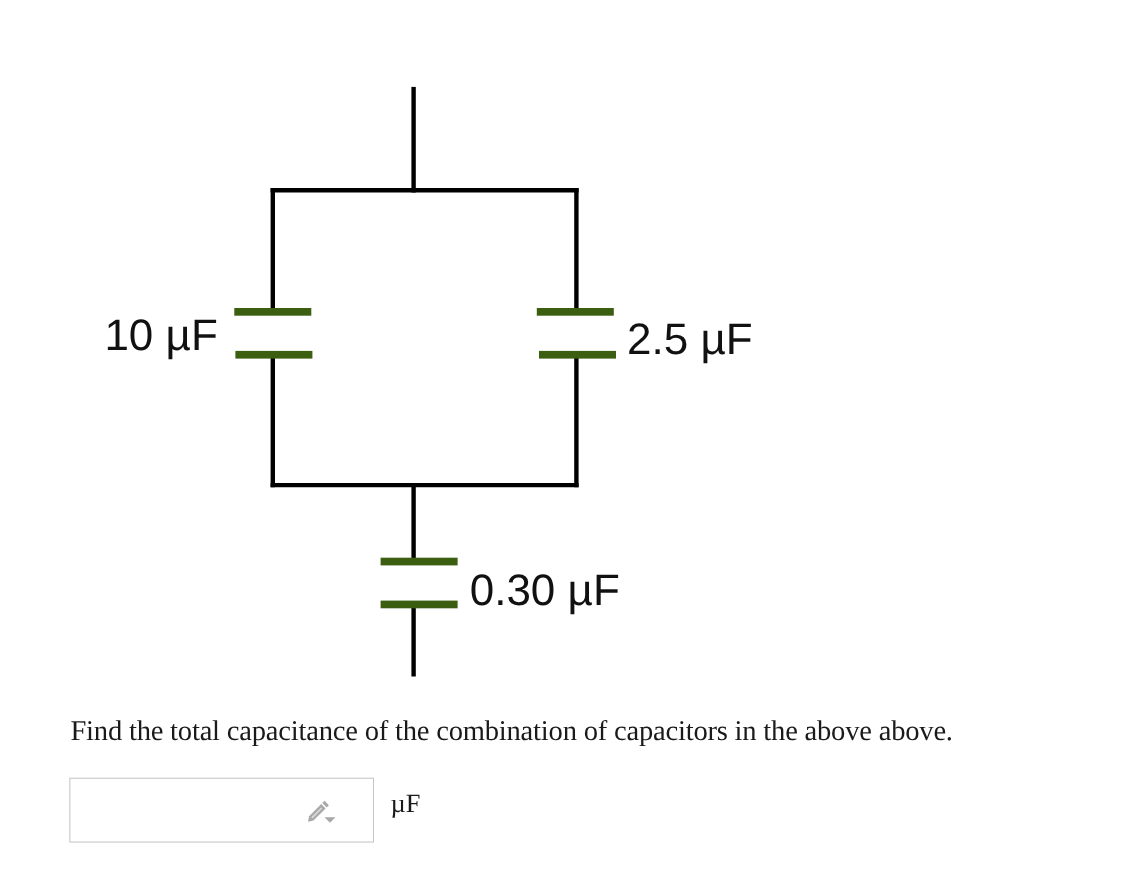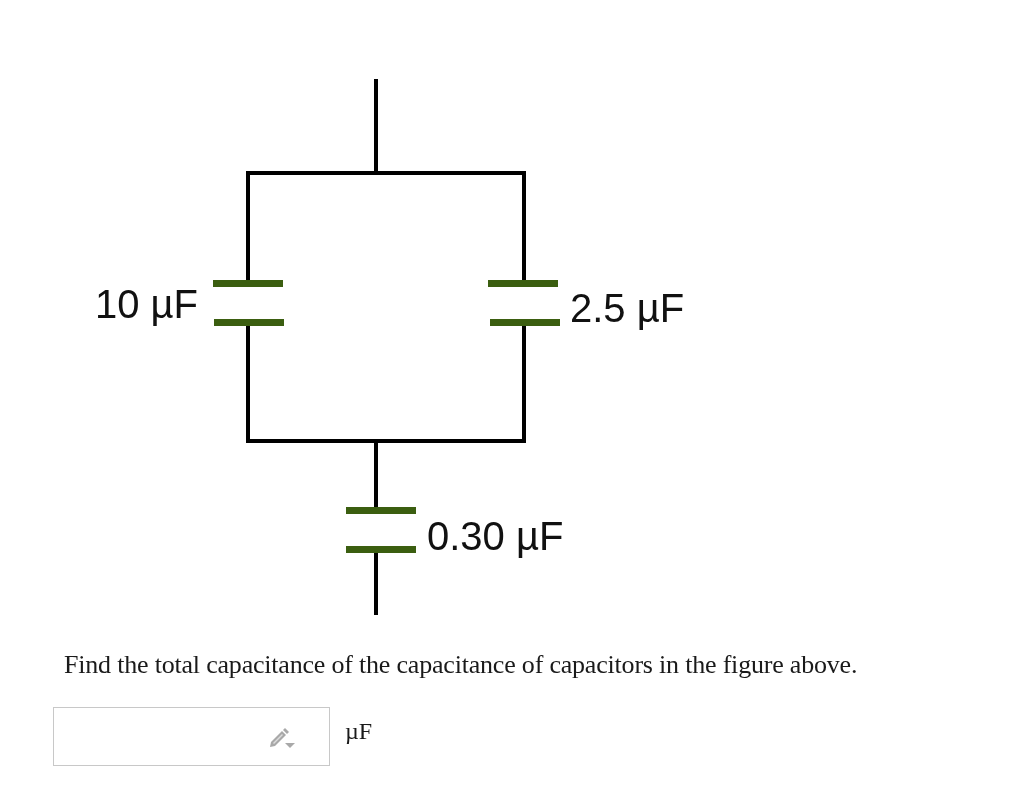--- a/index.html
+++ b/index.html
@@ -4,21 +4,21 @@
 <style>
   html, body { margin: 0; padding: 0; background: #ffffff; }
   body { width: 1024px; height: 809px; position: relative; overflow: hidden; }
   #circuit { position: absolute; left: 0; top: 0; width: 1024px; height: 630px; }
   .cap-label { font-family: "Liberation Sans", sans-serif; font-size: 40px; fill: #111111; }
   .question {
     position: absolute; left: 64px; top: 650px;
     font-family: "Liberation Serif", serif; font-size: 26px; color: #1a1a1a;
     letter-spacing: -0.2px; margin: 0;
   }
-  .answer-row { position: absolute; left: 53px; top: 707px; display: flex; align-items: center; }
+  .answer-row { position: absolute; left: 63px; top: 707px; display: flex; align-items: center; }
   .answer-box {
     width: 277px; height: 59px; border: 1px solid #c8c8c8; box-sizing: border-box;
     background: #fff; position: relative; cursor: text;
   }
   .answer-input {
     position: absolute; left: 0; top: 0; width: 100%; height: 100%; border: none;
     outline: none; background: transparent; padding: 0 50px 0 10px; box-sizing: border-box;
     font-family: "Liberation Serif", serif; font-size: 22px;
   }
   .pencil-icon { position: absolute; left: 214px; top: 18px; width: 28px; height: 22px; }
@@ -60,21 +60,21 @@
   <g fill="#3b5e10">
     <rect x="346" y="507" width="70" height="7"></rect>
     <rect x="346" y="546" width="70" height="7"></rect>
   </g>
 
   <text class="cap-label" x="198" y="318" text-anchor="end">10 µF</text>
   <text class="cap-label" x="570" y="322">2.5 µF</text>
   <text class="cap-label" x="427" y="550">0.30 µF</text>
 </svg>
 
-<p class="question">Find the total capacitance of the capacitance of capacitors in the figure above.</p>
+<p class="question">Find the total capacitance of the combination of capacitors in the above above.</p>
 
 <div class="answer-row">
   <div class="answer-box">
     <input class="answer-input" type="text" placeholder="" style="">
     <svg class="pencil-icon" viewBox="0 0 28 22" xmlns="http://www.w3.org/2000/svg">
       <g fill="#a9a9a9">
         <polygon points="3,16 14,5 18,9 7,20 2,21"></polygon>
         <polygon points="15,4 17,2 21,6 19,8"></polygon>
         <polygon points="17,17 27,17 22,22"></polygon>
       </g>

